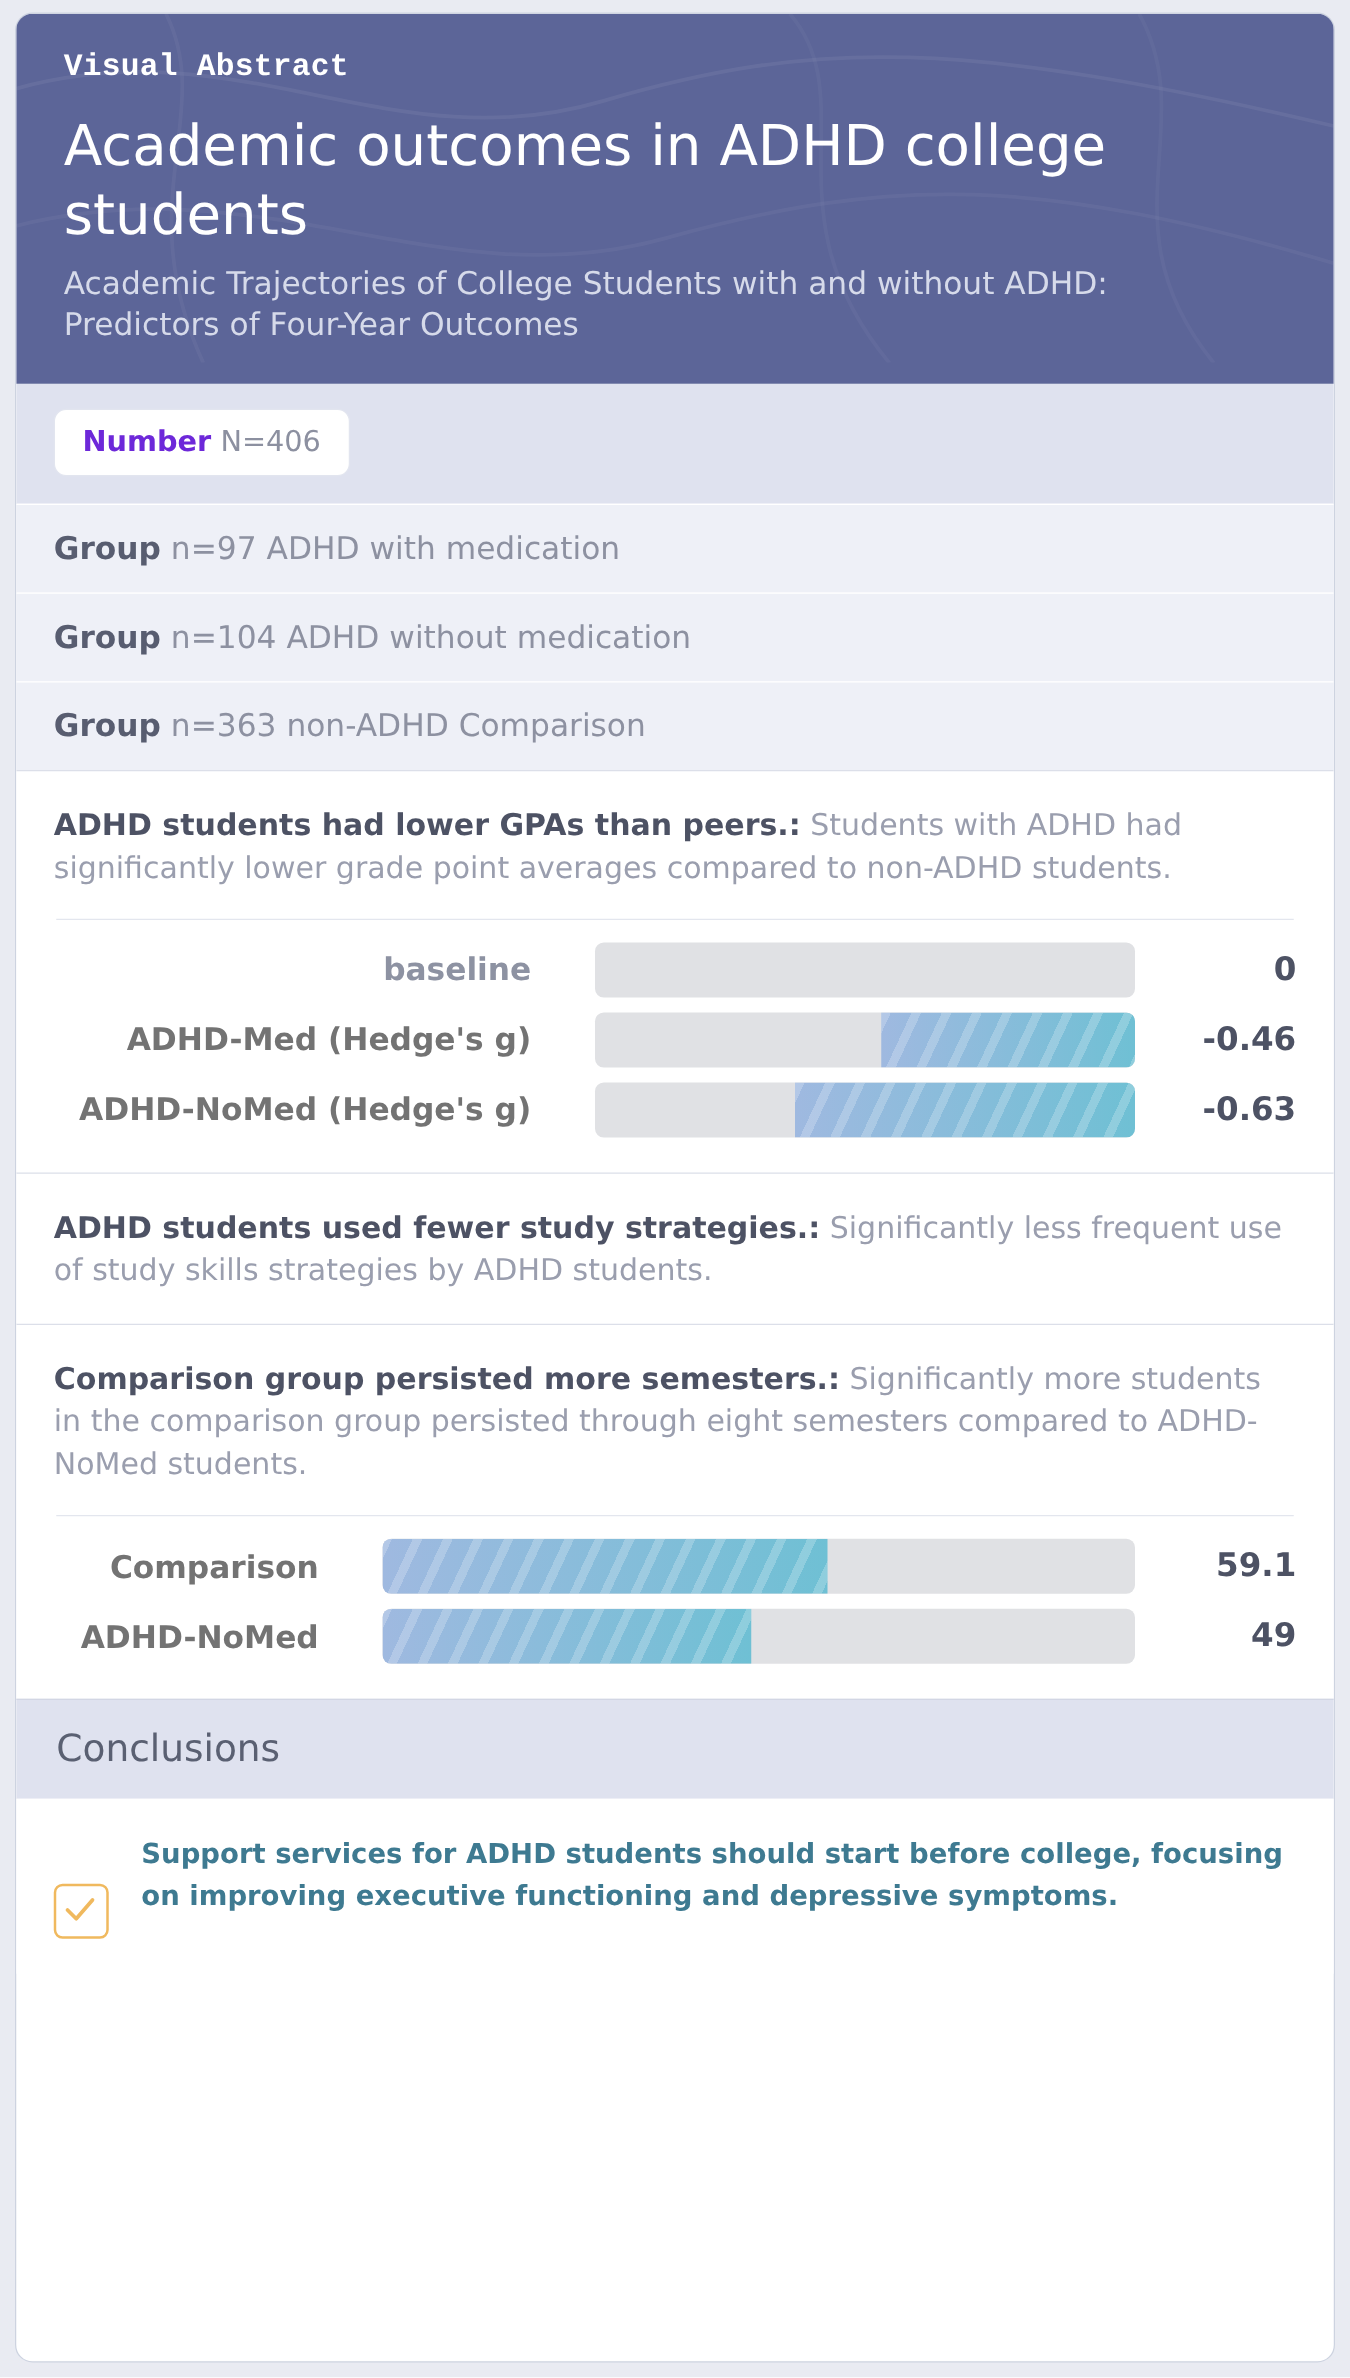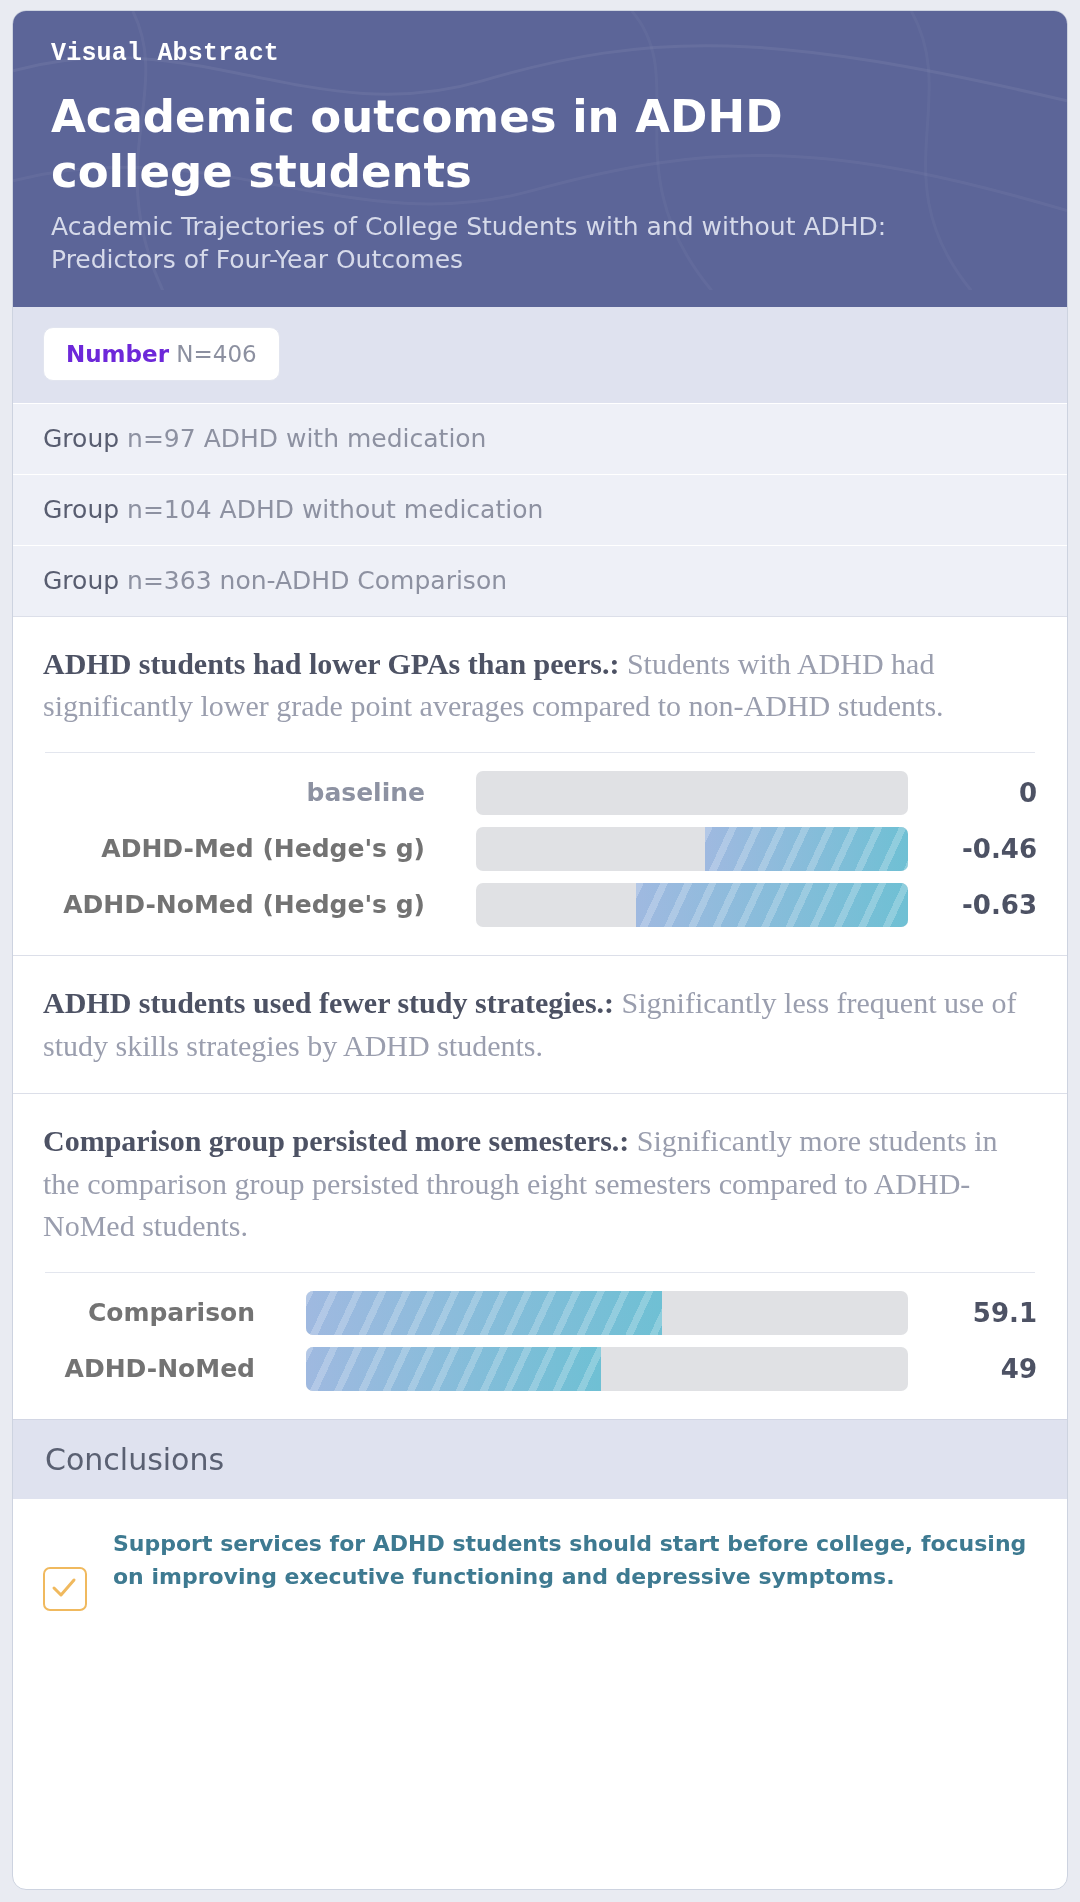--- a/index.html
+++ b/index.html
@@ -45,21 +45,21 @@
     font-size: 25px;
     font-weight: bold;
     letter-spacing: 0.2px;
     margin-bottom: 22px;
     font-family: Liberation Mono, monospace;
   }
   .title {
     position: relative;
     color: #ffffff;
     font-size: 45px;
-    font-weight: bold;
+    font-weight: normal;
     line-height: 1.22;
     margin: 0 0 10px 0;
     max-width: 900px;
   }
   .subtitle {
     position: relative;
     color: #d6daea;
     font-size: 25px;
     line-height: 1.34;
     max-width: 930px;
@@ -87,34 +87,33 @@
   
   .group-row {
     background: #eef0f7;
     border-top: 1px solid #ffffff;
     padding: 20px 30px 21px 30px;
     font-size: 25px;
     color: #8d91a1;
   }
   .group-row b {
     color: #585d70;
-    font-weight: normal;
+    font-weight: bold;
   }
 
   
   .finding {
     border-top: 1px solid #dcdfe9;
     padding: 26px 30px 26px 30px;
     background: #ffffff;
   }
   .finding-text {
-    font-size: 30px;
+    font-size: 24px;
     line-height: 1.42;
     color: #9a9eae;
-    font-family: Liberation Serif, serif;
   }
   .finding-text b {
     color: #4d5264;
     font-weight: bold;
   }
   .divider {
     height: 1px;
     background: #e3e6ee;
     margin: 24px 2px 18px 2px;
   }

